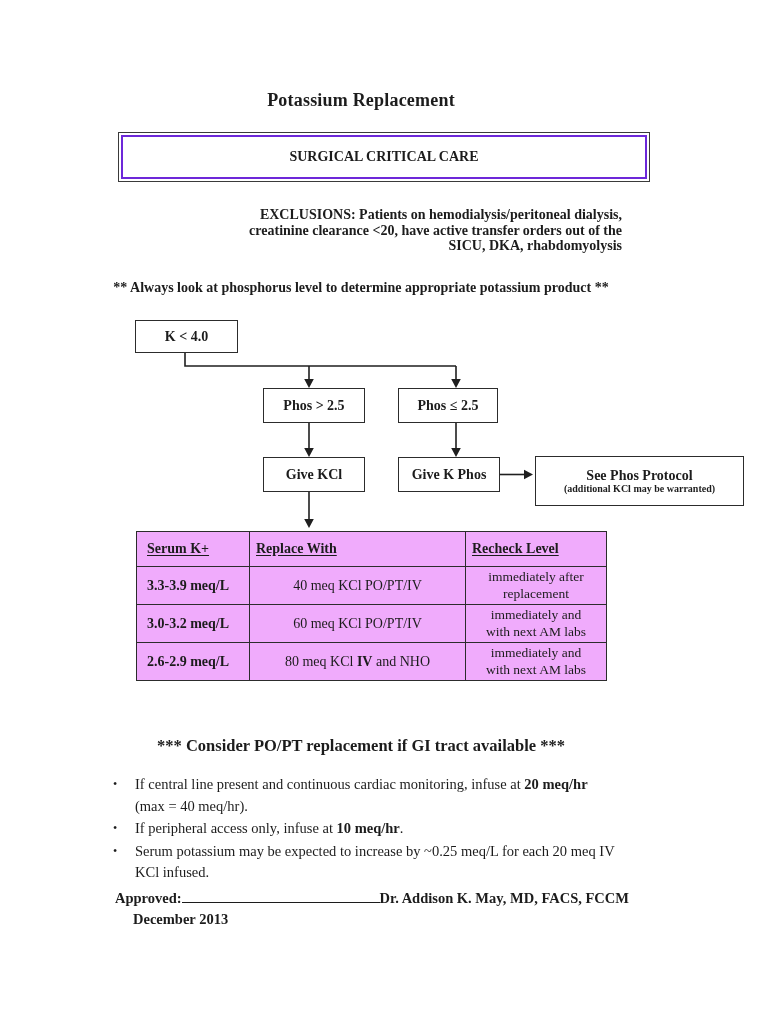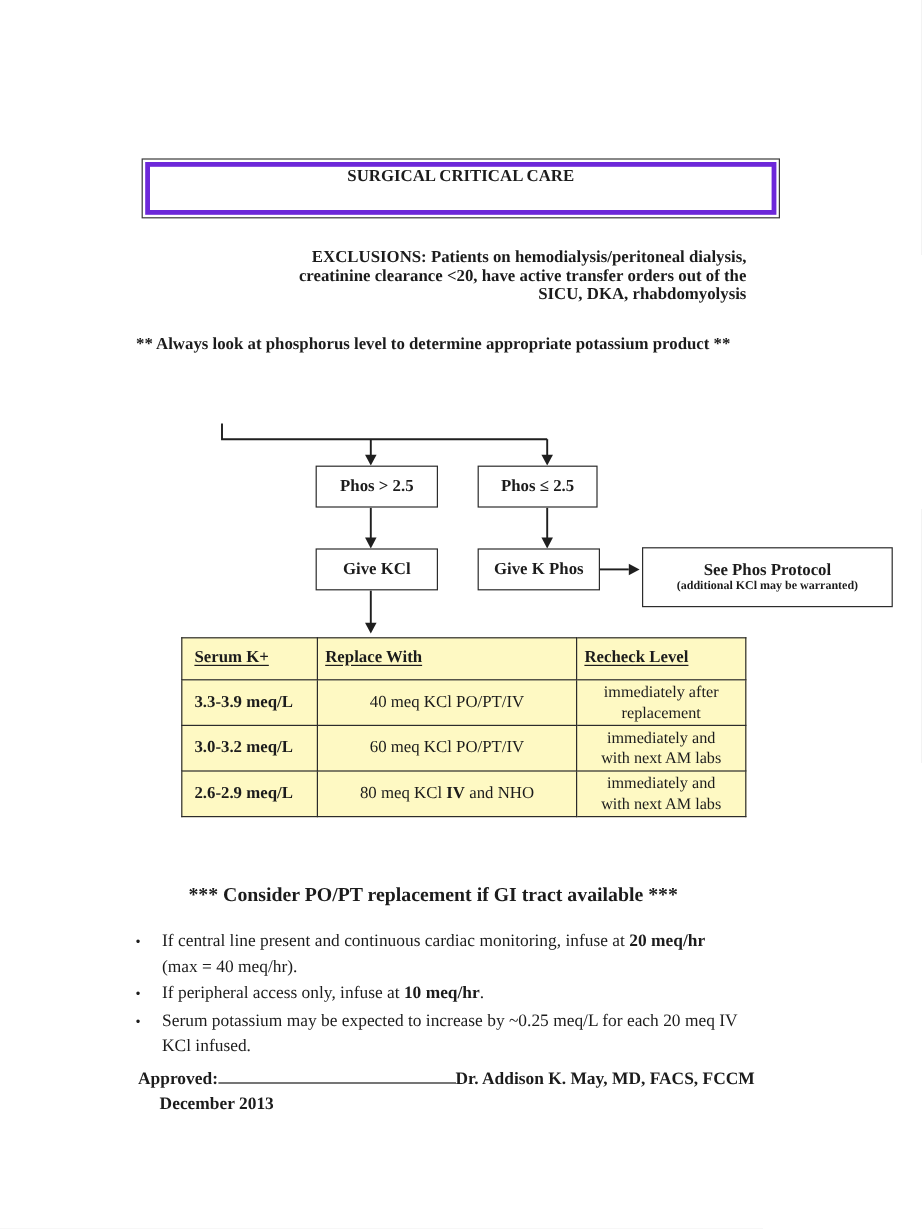--- a/index.html
+++ b/index.html
@@ -20,23 +20,23 @@
     letter-spacing:.2px;
   }
   
   #guideline-box{
     left:118px;top:132px;width:532px;height:50px;
     border:1.5px solid #3a3a3a;
     box-sizing:border-box;
     padding:2px;
   }
   #guideline-box .inner{
-    border:4px solid #6d28d9;
+    border:2px solid #6d28d9;
     height:100%;box-sizing:border-box;
-    display:flex;flex-direction:column;justify-content:flex-start;
+    display:flex;flex-direction:column;justify-content:center;
     text-align:center;font-weight:bold;font-size:14px;line-height:18px;
   }
   
   #exclusions{
     left:100px;top:207px;width:522px;
     text-align:right;font-weight:bold;font-size:14px;line-height:15.5px;
   }
   #phos-note{
     left:100px;top:280px;width:522px;
     text-align:center;font-weight:bold;font-size:14px;
@@ -54,25 +54,25 @@
   #node-k-low{left:135px;top:320px;width:103px;height:33px;}
   #node-phos-high{left:263px;top:388px;width:102px;height:35px;}
   #node-phos-low{left:398px;top:388px;width:100px;height:35px;}
   #node-give-kcl{left:263px;top:457px;width:102px;height:35px;}
   #node-give-kphos{left:398px;top:457px;width:102px;height:35px;}
   #node-see-phos{left:535px;top:456px;width:209px;height:50px;flex-direction:column;line-height:15px;}
   #node-see-phos .sub{font-size:10px;line-height:12px;font-weight:bold;}
   #connectors{left:0;top:0;width:768px;height:1024px;z-index:1;pointer-events:none;}
   
   #replacement-table{
-    left:151px;top:531px;width:470px;
+    left:136px;top:531px;width:470px;
     border-collapse:collapse;table-layout:fixed;
     font-size:14px;
     z-index:2;position:absolute;
-    background:#fef9c3;
+    background:#f0abfc;
   }
   #replacement-table td,#replacement-table th{
     border:1.5px solid #2c2c2c;
     padding:0 6px;box-sizing:border-box;
     vertical-align:middle;
   }
   #replacement-table th{height:35px;font-size:14px;}
   #replacement-table td{height:38px;}
   #replacement-table .hdr{font-weight:bold;text-decoration:underline;text-underline-offset:2px;}
   #replacement-table th.left, #replacement-table td.serum{text-align:left;padding-left:10px;}
@@ -100,20 +100,21 @@
     display:inline-block;width:198px;height:14px;
     border-bottom:1.5px solid #1c1c1c;
   }
   #approval-date{margin-left:18px;margin-top:4px;}
 </style>
 </head>
 <body>
 
 <div id="page">
 
+  <div class="abs" id="doc-title">Potassium Replacement</div>
 
   <div class="abs" id="guideline-box">
     <div class="inner">
       <div>SURGICAL CRITICAL CARE</div>
     </div>
   </div>
 
   <div class="abs" id="exclusions">
     <div>EXCLUSIONS: Patients on hemodialysis/peritoneal dialysis,</div>
     <div>creatinine clearance &lt;20, have active transfer orders out of the</div>
@@ -135,20 +136,21 @@
     <g fill="#1f1f1f" stroke="none">
       <polygon points="309,388 304.2,379 313.8,379"></polygon>
       <polygon points="456,388 451.2,379 460.8,379"></polygon>
       <polygon points="309,457 304.2,448 313.8,448"></polygon>
       <polygon points="456,457 451.2,448 460.8,448"></polygon>
       <polygon points="533,474.5 524,469.7 524,479.3"></polygon>
       <polygon points="309,528 304.2,519 313.8,519"></polygon>
     </g>
   </svg>
 
+  <div class="fc-box" id="node-k-low">K &lt; 4.0</div>
   <div class="fc-box" id="node-phos-high">Phos &gt; 2.5</div>
   <div class="fc-box" id="node-phos-low">Phos ≤ 2.5</div>
   <div class="fc-box" id="node-give-kcl">Give KCl</div>
   <div class="fc-box" id="node-give-kphos">Give K Phos</div>
   <div class="fc-box" id="node-see-phos">
     <div>See Phos Protocol</div>
     <div class="sub">(additional KCl may be warranted)</div>
   </div>
 
   <table id="replacement-table">

